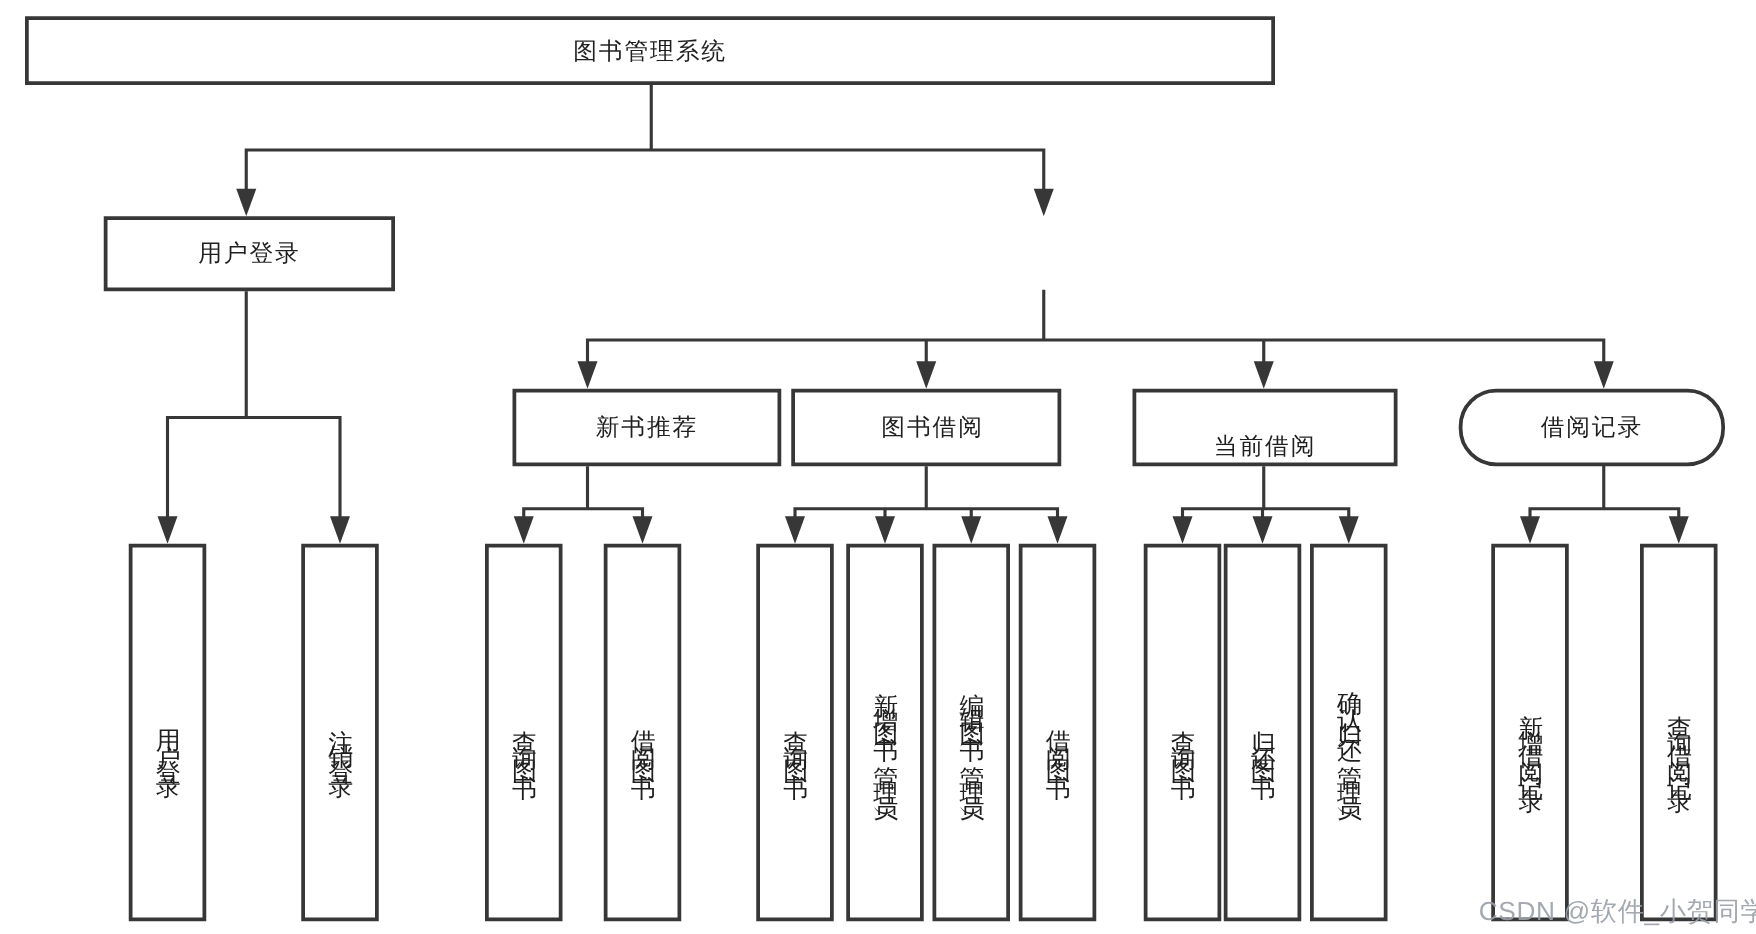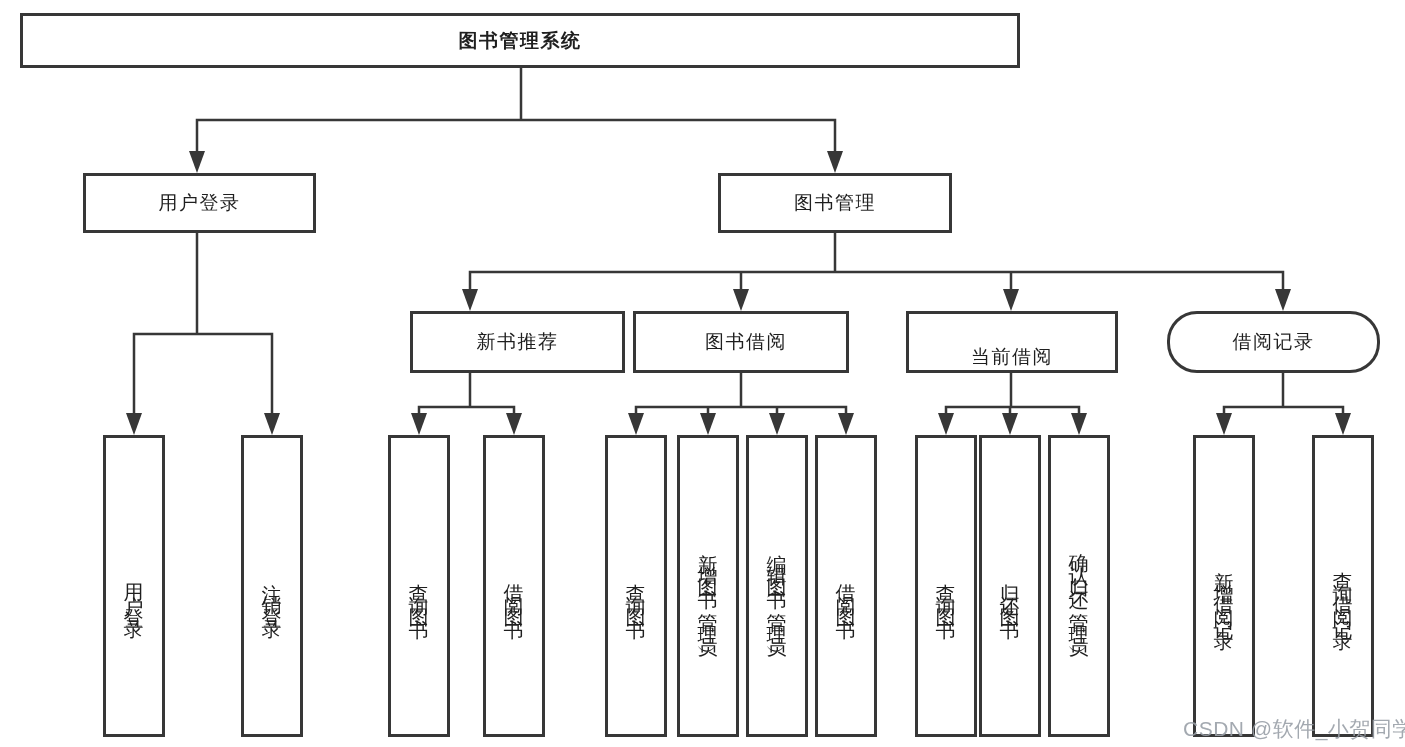--- a/index.html
+++ b/index.html
@@ -12,21 +12,21 @@
     position:absolute; background:#ffffff; border:3px solid #373737;
     box-sizing:border-box; display:flex; align-items:center; justify-content:center;
   }
   .hbox { font-size:19px; letter-spacing:1.5px; }
   .vbox { width:62px; top:435px; height:302px; }
   .vbox .vtext {
     writing-mode:vertical-rl; text-orientation:mixed;
     font-size:20px; line-height:1; letter-spacing:12px; margin-bottom:-12px;
   }
   
-  .n-root { left:20px;  top:13px;  width:1000px; height:55px;font-weight:bold; }
+  .n-root { left:20px;  top:13px;  width:1000px; height:55px; }
   .n-l2a  { left:83px;  top:173px; width:233px;  height:60px; }
   .n-l2b  { left:718px; top:173px; width:234px;  height:60px; }
   .n-l3a  { left:362px; top:311px; width:215px;  height:62px;margin-left:48px; }
   .n-l3b  { left:633px; top:311px; width:216px;  height:62px;padding-left:10px; }
   .n-l3c  { left:906px; top:311px; width:212px;  height:62px;align-items:flex-end; }
   .n-l3d  { left:1167px;top:311px; width:213px;  height:62px;border-radius:30px; }
   .lf1  { left:103px; }  .lf2  { left:241px; }
   .lf3  { left:388px; }  .lf4  { left:483px; }
   .lf5  { left:605px; }  .lf6  { left:677px; }
   .lf7  { left:746px; }  .lf8  { left:815px; }
@@ -87,23 +87,20 @@
     </g>
   </svg>
 
   <div class="box hbox n-root">
     <span>图书管理系统</span>
   </div>
 
   <div class="box hbox n-l2a">
     <span>用户登录</span>
   </div>
-  <div class="box hbox n-l2b">
-    <span>图书管理</span>
-  </div>
 
   <div class="box hbox n-l3a">
     <span>新书推荐</span>
   </div>
   <div class="box hbox n-l3b">
     <span>图书借阅</span>
   </div>
   <div class="box hbox n-l3c">
     <span>当前借阅</span>
   </div>

